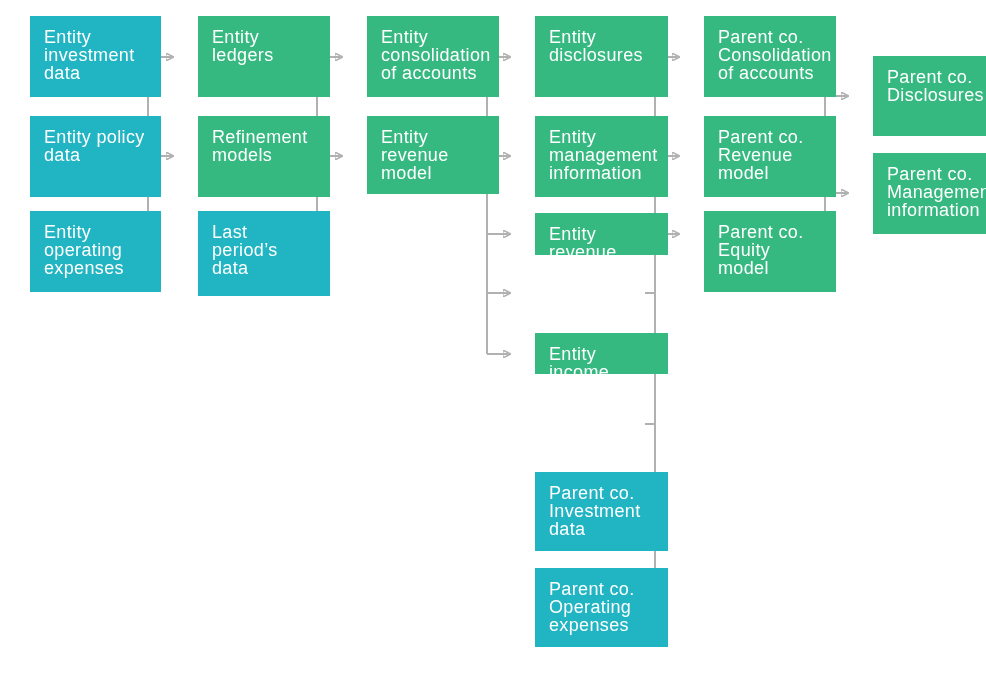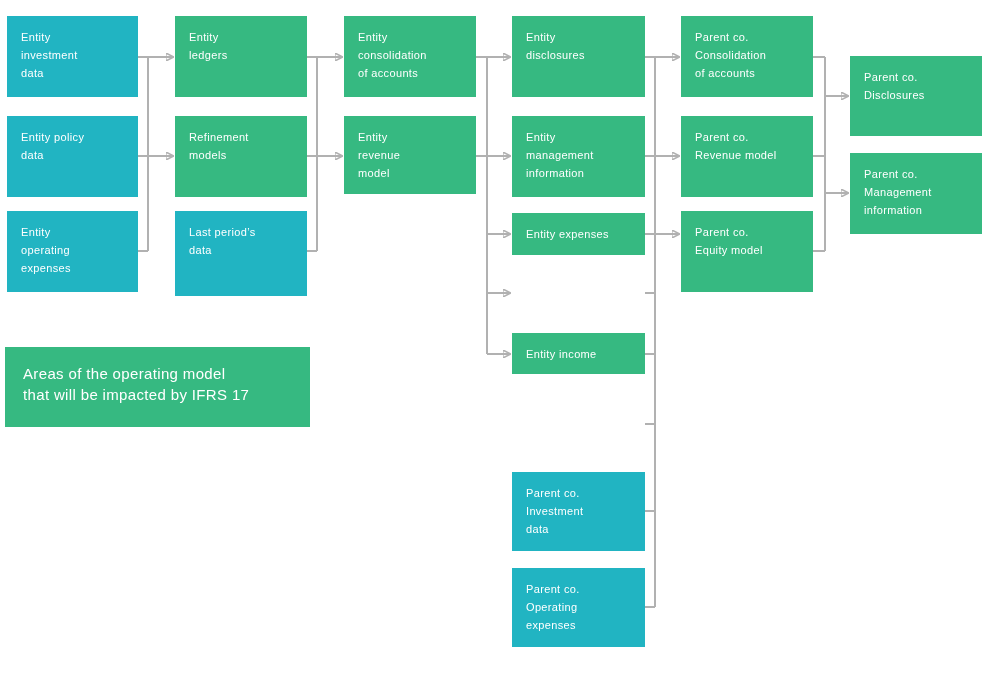--- a/index.html
+++ b/index.html
@@ -12,24 +12,25 @@
   }
   .canvas{position:absolute;left:0;top:0;width:986px;height:700px;}
   svg.wires{position:absolute;left:0;top:0;width:986px;height:700px;}
   svg.wires path{stroke:var(--color-connector_line,#b1b1b1);stroke-width:2;fill:none;}
   .arrowhead-fill{fill:var(--color-connector_line,#b1b1b1);stroke:none;}
   .node{
     position:absolute;
     box-sizing:border-box;
     padding:12px 14px;
     color:var(--color-box_text,#ffffff);
-    font-size:11px;
+    font-size:18px;
     line-height:18px;
     letter-spacing:0.35px;
     white-space:pre-line;
+    margin-left:23px;
   }
   .node[data-type="input"]{background:var(--color-input_box,#21b4c2);}
   .node[data-type="impacted"]{background:var(--color-impacted_box,#36b981);}
   .legend{
     position:absolute;
     box-sizing:border-box;
     left:5px;top:347px;width:305px;height:80px;
     background:var(--color-impacted_box,#36b981);
     color:var(--color-box_text,#ffffff);
     font-size:15px;
@@ -107,21 +108,21 @@
 of accounts</div>
   <div class="node" style="left:344px;top:116px;width:132px;height:78px" data-type="impacted">Entity
 revenue
 model</div>
 
   <div class="node" style="left:512px;top:16px;width:133px;height:81px" data-type="impacted">Entity
 disclosures</div>
   <div class="node" style="left:512px;top:116px;width:133px;height:81px" data-type="impacted">Entity
 management
 information</div>
-  <div class="node" style="left:512px;top:213px;width:133px;height:42px" data-type="impacted">Entity expenses</div>
+  <div class="node" style="left:512px;top:213px;width:133px;height:42px" data-type="impacted">Entity revenue</div>
   <div class="node" style="left:512px;top:333px;width:133px;height:41px" data-type="impacted">Entity income</div>
   <div class="node" style="left:512px;top:472px;width:133px;height:79px" data-type="input">Parent co.
 Investment
 data</div>
   <div class="node" style="left:512px;top:568px;width:133px;height:79px" data-type="input">Parent co.
 Operating
 expenses</div>
 
   <div class="node" style="left:681px;top:16px;width:132px;height:81px" data-type="impacted">Parent co.
 Consolidation
@@ -130,16 +131,14 @@
 Revenue model</div>
   <div class="node" style="left:681px;top:211px;width:132px;height:81px" data-type="impacted">Parent co.
 Equity model</div>
 
   <div class="node" style="left:850px;top:56px;width:132px;height:80px" data-type="impacted">Parent co.
 Disclosures</div>
   <div class="node" style="left:850px;top:153px;width:132px;height:81px" data-type="impacted">Parent co.
 Management
 information</div>
 
-  <div class="legend">Areas of the operating model
-that will be impacted by IFRS 17</div>
 
 </div>
 
 </body></html>

